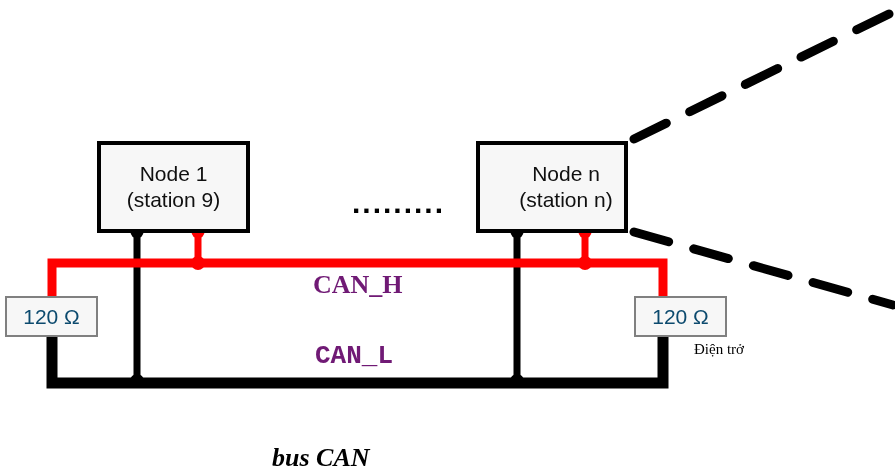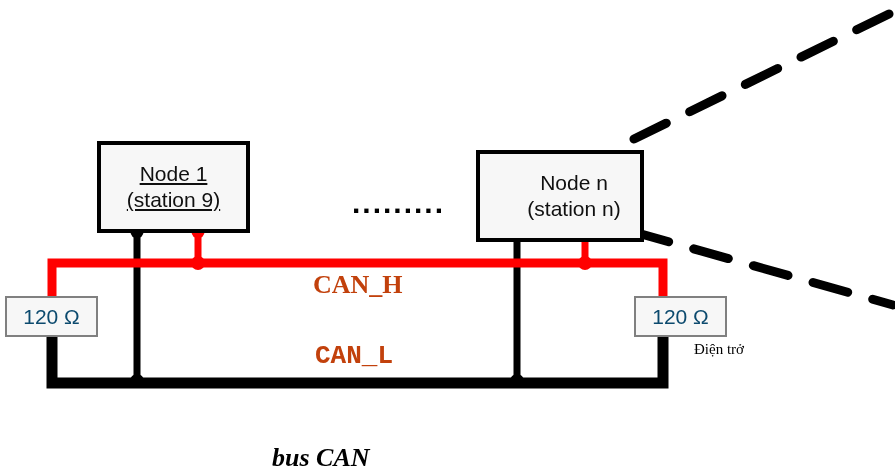--- a/index.html
+++ b/index.html
@@ -14,21 +14,21 @@
             font-family:"Liberation Sans", sans-serif;font-size:21px;
             color:#101010;line-height:1.22;}
   .node-box span{display:block;white-space:nowrap;}
 
   .res-box{position:absolute;background:#f7f7f7;border:2px solid #808080;
            box-sizing:border-box;display:flex;align-items:center;
            justify-content:center;font-family:"Liberation Sans", sans-serif;
            font-size:21px;color:#0c4a6e;white-space:nowrap;}
 
   .bus-label{position:absolute;font-family:"Liberation Serif", serif;
-             font-weight:bold;font-size:26px;color:#c2410c;white-space:nowrap;}
+             font-weight:bold;font-size:26px;color:#701a75;white-space:nowrap;}
 
   .viet-label{position:absolute;font-family:"Liberation Serif", serif;
               font-size:15px;color:#000;line-height:1.18;white-space:nowrap;}
   .viet-label span{display:block;}
 
   .bus-caption{position:absolute;font-family:"Liberation Serif", serif;
                font-weight:bold;font-style:italic;font-size:26px;color:#000;
                white-space:nowrap;margin-top:24px;}
 
   .ellipsis{position:absolute;font-family:"Liberation Sans", sans-serif;
@@ -63,26 +63,26 @@
     <circle cx="198" cy="263" r="7" fill="#ff0000"></circle>
     <circle cx="585" cy="263" r="7" fill="#ff0000"></circle>
 
     <circle cx="137" cy="381" r="7" fill="#000000"></circle>
     <circle cx="517" cy="381" r="7" fill="#000000"></circle>
 
     <circle cx="52" cy="337" r="4.5" fill="#000000"></circle>
     <circle cx="663" cy="337" r="4.5" fill="#000000"></circle>
   </svg>
 
-  <div class="node-box" style="left:97px;top:141px;width:153px;height:92px;text-decoration:underline;">
+  <div class="node-box" style="left:97px;top:141px;width:153px;height:92px;">
     <span>Node 1</span>
     <span>(station 9)</span>
   </div>
 
-  <div class="node-box" style="left:476px;top:150px;width:168px;height:92px;padding-left:28px;">
+  <div class="node-box" style="left:476px;top:141px;width:152px;height:92px;padding-left:28px;">
     <span>Node n</span>
     <span>(station n)</span>
   </div>
 
   <div class="ellipsis" style="left:352px;top:186px;">.........</div>
 
   <div class="res-box" style="left:5px;top:296px;width:93px;height:41px;">120 Ω</div>
 
   <div class="res-box" style="left:634px;top:296px;width:93px;height:41px;">120 Ω</div>
 

